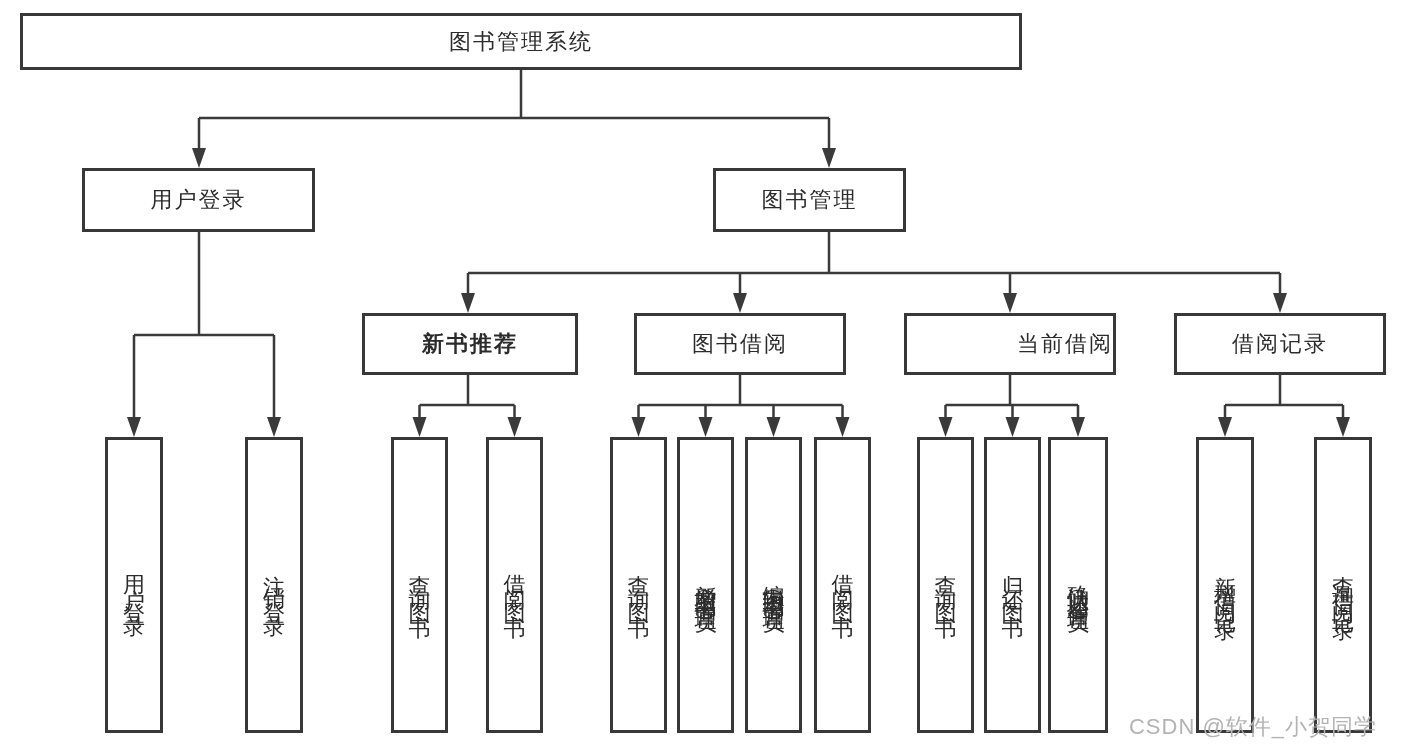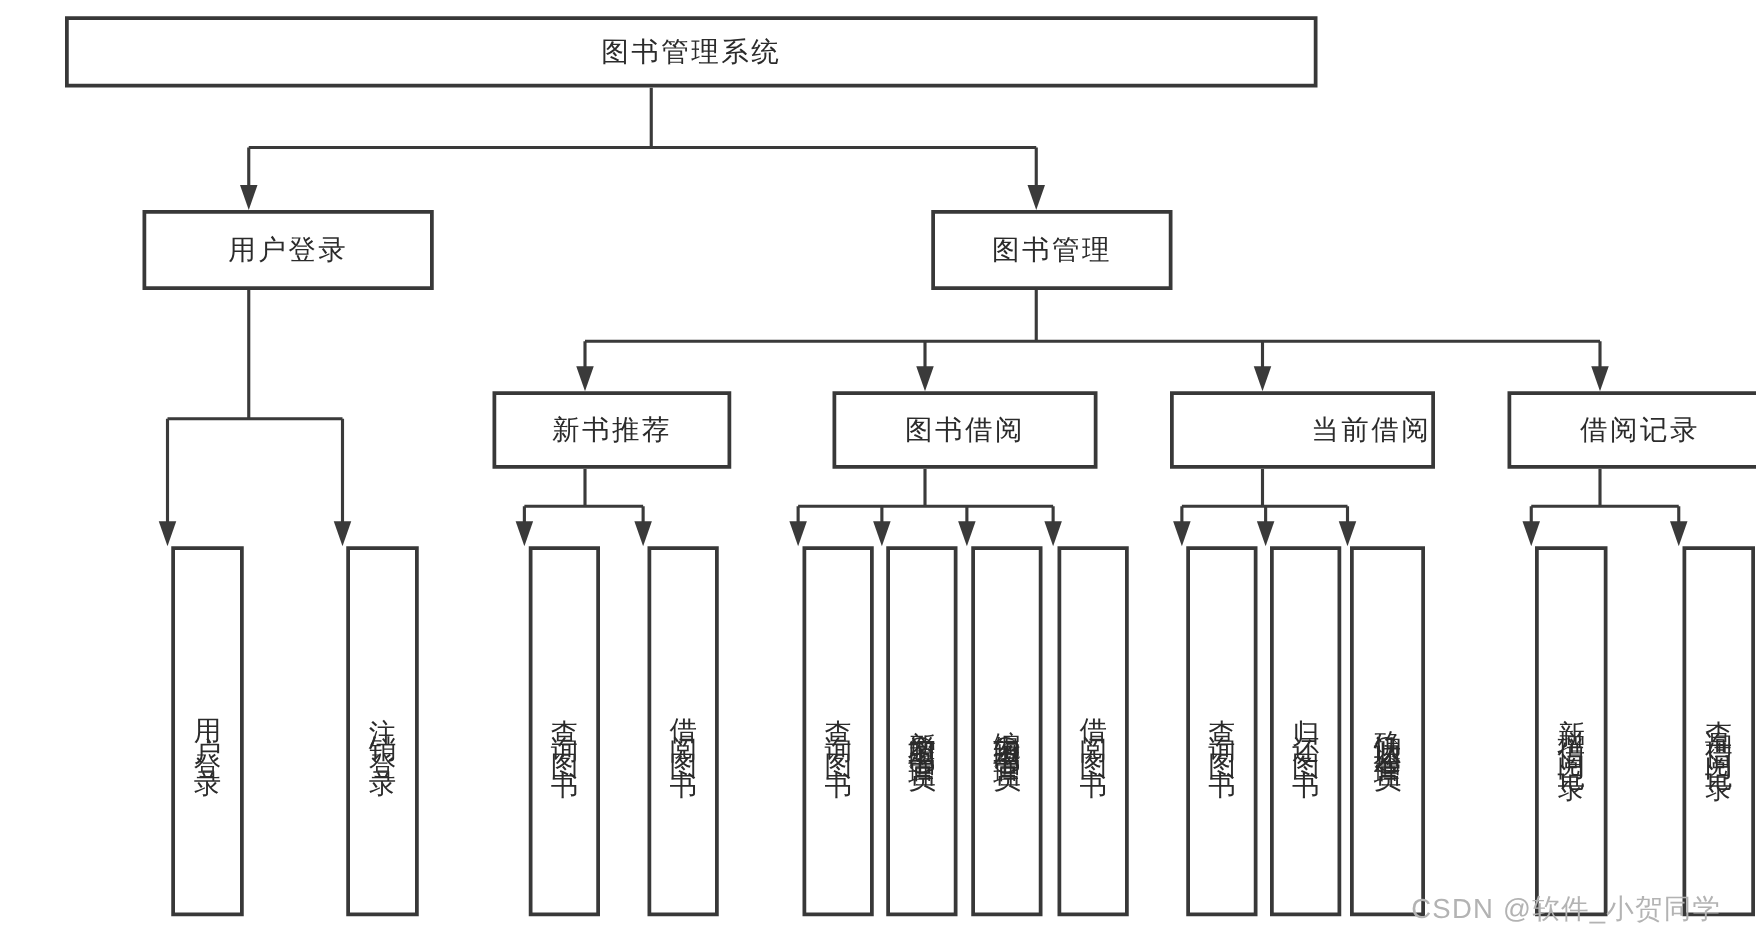--- a/index.html
+++ b/index.html
@@ -12,21 +12,20 @@
   }
   .connectors{position:absolute;left:0;top:0;z-index:1;}
   .box{
     position:absolute;
     box-sizing:border-box;
     background:#ffffff;
     border:3px solid #383838;
     display:flex;align-items:center;justify-content:center;
     color:#2b2b2b;
     z-index:2;
-    margin-left:32px;
   }
   .h-label{
     font-size:22px;
     letter-spacing:2px;
     white-space:nowrap;
     color:#2b2b2b;
   }
   .v-label{
     writing-mode:vertical-rl;
     font-size:22px;
@@ -34,21 +33,21 @@
     color:#2b2b2b;
     white-space:nowrap;
   }
   .v-short{letter-spacing:14px;}
   .v-med{letter-spacing:9px;}
   .v-long{letter-spacing:4px;}
   
   .n-root{left:20px;top:13px;width:1002px;height:57px;}
   .n-userlogin{left:82px;top:168px;width:233px;height:64px;}
   .n-bookmgmt{left:713px;top:168px;width:193px;height:64px;}
-  .n-newbook{left:362px;top:313px;width:191px;height:62px;}
+  .n-newbook{left:362px;top:313px;width:216px;height:62px;font-weight:bold;}
   .n-borrow{left:634px;top:313px;width:212px;height:62px;}
   .n-current{left:904px;top:313px;width:212px;height:62px;justify-content:flex-end;}
   .n-records{left:1174px;top:313px;width:212px;height:62px;}
   .leaf{top:437px;height:296px;}
   .n-ul1{left:105px;width:58px;}
   .n-ul2{left:245px;width:58px;}
   .n-nb1{left:391px;width:57px;}
   .n-nb2{left:486px;width:57px;}
   .n-bw1{left:610px;width:57px;}
   .n-bw2{left:677px;width:57px;}

